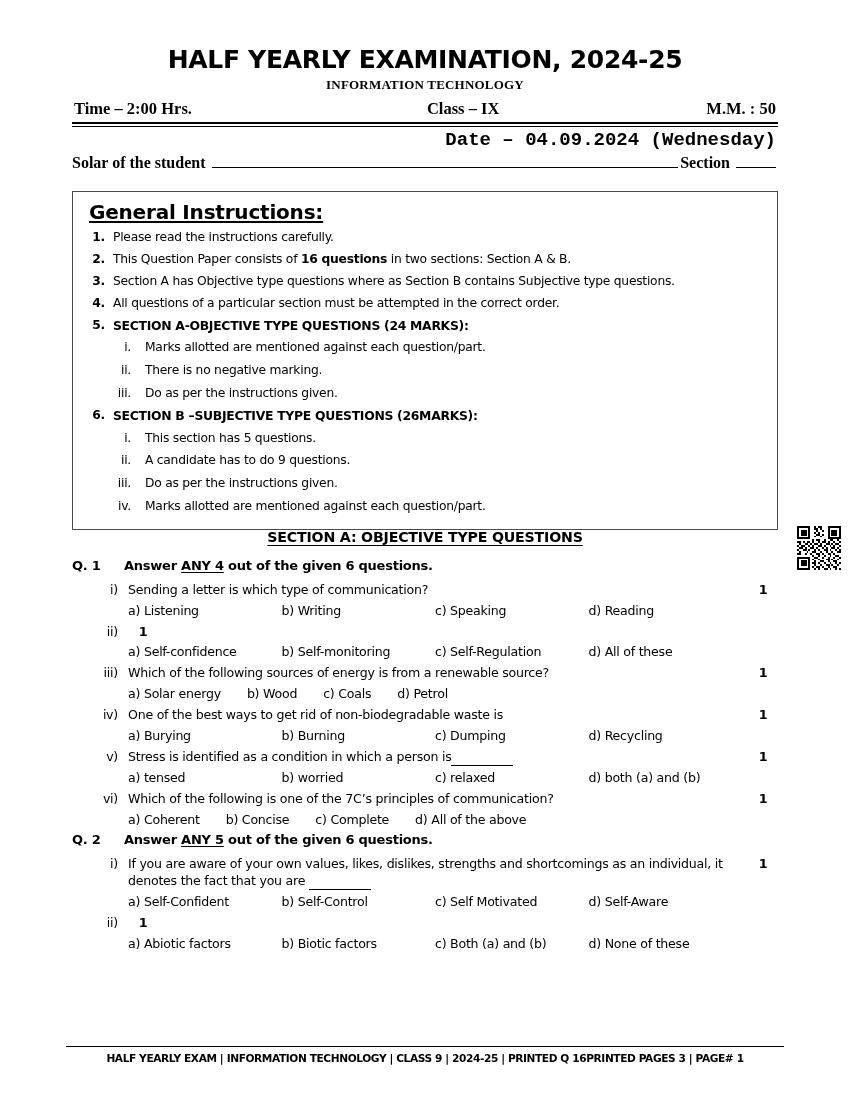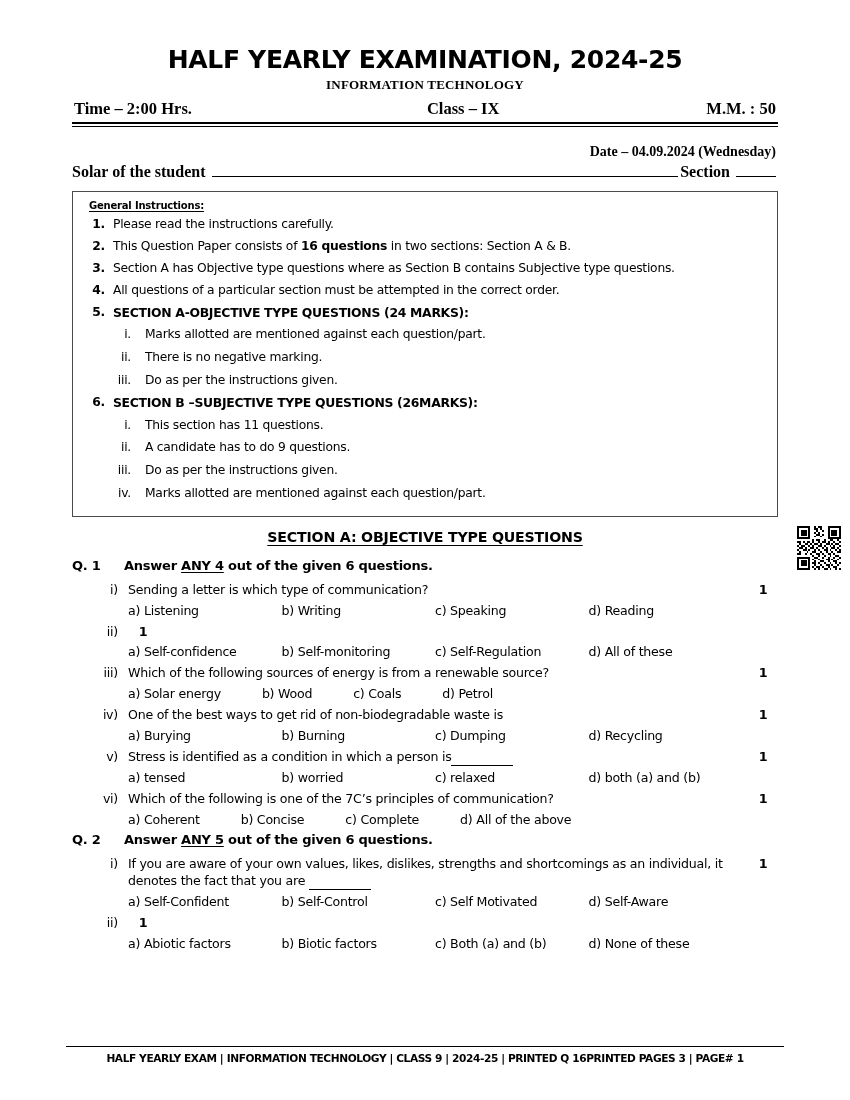--- a/index.html
+++ b/index.html
@@ -63,24 +63,24 @@
 
   .dbl-rule {
     margin-top: 3px;
     border-top: 2.2px solid #000;
     border-bottom: 1px solid #000;
     height: 2px;
   }
 
   .date-line {
     text-align: right;
-    font-family: Liberation Serif, serif;
-    font-weight: bold;
-    font-size: 14px;
-    margin-top: 17px;
+    font-family: Liberation Mono, monospace;
+    font-weight: bold;
+    font-size: 19px;
+    margin-top: 2px;
     padding-right: 2px;
   }
   .name-line {
     display: flex;
     align-items: baseline;
     font-family: "Liberation Serif", serif;
     font-weight: bold;
     font-size: 16px;
     margin-top: 3px;
     white-space: nowrap;
@@ -101,21 +101,21 @@
     position: absolute;
     left: 72px;
     top: 191px;
     width: 706px;
     box-sizing: border-box;
     border: 1.6px solid #4a4a4a;
     padding: 6px 10px 8px 12px;
     font-family: "DejaVu Sans", sans-serif;
   }
   .instr-head {
-    font-size: 10px;
+    font-size: 20px;
     font-weight: bold;
     text-decoration: underline;
     text-underline-offset: 2px;
     margin: 2px 0 5px 4px;
     letter-spacing: -0.2px;
   }
   .instr-list { list-style: none; margin: 0; padding: 0; }
   .instr-item {
     display: flex;
     font-size: 12.3px;
@@ -224,21 +224,21 @@
   .opts {
     display: flex;
     margin: 3px 0 0 56px;
     font-size: 12.6px;
     letter-spacing: -0.25px;
     line-height: 1.35;
     padding-right: 36px;
   }
   .opts .opt { white-space: nowrap; }
   .opts.sp-even .opt { flex: 1 1 0; }
-  .opts.sp-auto { gap: 41px; }
+  .opts.sp-auto { gap: 26px; }
   .opts.sp-auto .opt { flex: 0 0 auto; }
 
   
   .footer {
     position: absolute;
     left: 66px;
     top: 1046px;
     width: 718px;
   }
   .footer .rule {
@@ -314,21 +314,21 @@
             <span>Do as per the instructions given.</span>
           </li>
         </ul>
         <li class="instr-item strong">
           <span class="num">6.</span>
           <span class="txt">SECTION B –SUBJECTIVE TYPE QUESTIONS (26MARKS):</span>
         </li>
         <ul class="sub-list">
           <li class="sub-item">
             <span class="rnum">i.</span>
-            <span>This section has 11 questions.</span>
+            <span>This section has 5 questions.</span>
           </li>
           <li class="sub-item">
             <span class="rnum">ii.</span>
             <span>A candidate has to do 9 questions.</span>
           </li>
           <li class="sub-item">
             <span class="rnum">iii.</span>
             <span>Do as per the instructions given.</span>
           </li>
           <li class="sub-item">

